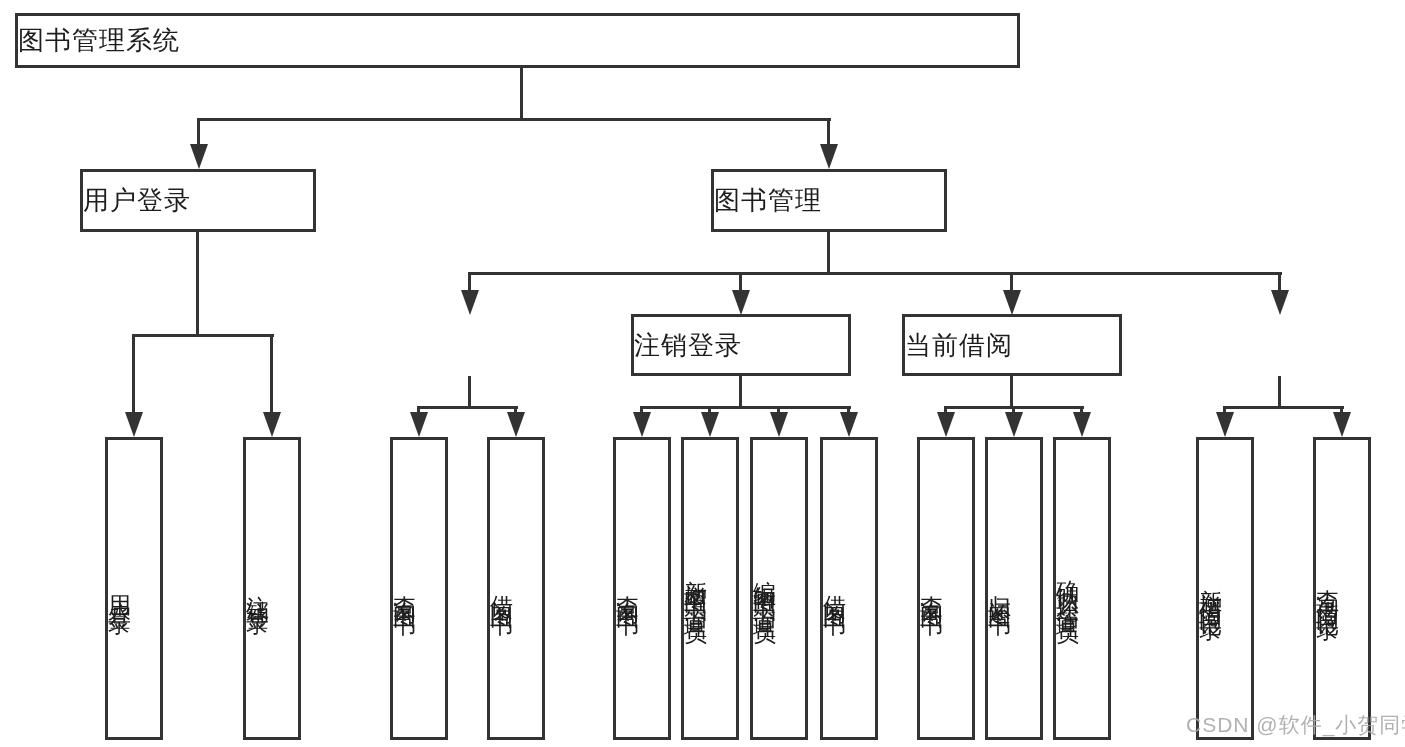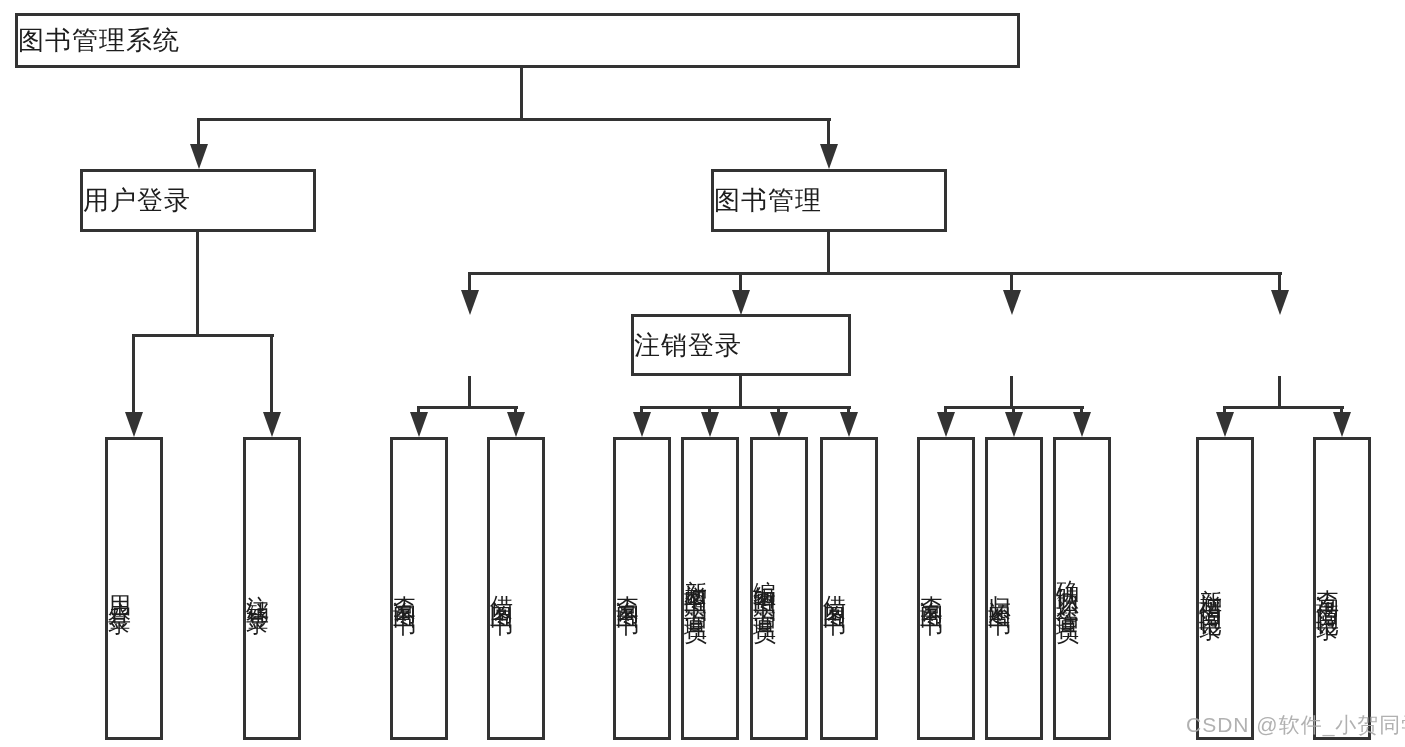--- a/index.html
+++ b/index.html
@@ -95,20 +95,23 @@
     <div class="seg" style="left:1278px;top:272px;width:3px;height:20px;"></div>
     <div class="arrow" style="left:461px;top:290px;"></div>
     <div class="arrow" style="left:732px;top:290px;"></div>
     <div class="arrow" style="left:1003px;top:290px;"></div>
     <div class="arrow" style="left:1271px;top:290px;"></div>
   </div>
 
   <div class="node" style="left:631px;top:314px;width:220px;height:62px;">
     <span class="hlabel">注销登录</span>
   </div>
+  <div class="node" style="left:902px;top:314px;width:220px;height:62px;">
+    <span class="hlabel">当前借阅</span>
+  </div>
 
   <div>
     <div class="seg" style="left:468px;top:376px;width:3px;height:32px;"></div>
     <div class="seg" style="left:417px;top:406px;width:101px;height:3px;"></div>
     <div class="seg" style="left:417px;top:406px;width:3px;height:8px;"></div>
     <div class="seg" style="left:514px;top:406px;width:3px;height:8px;"></div>
     <div class="arrow" style="left:410px;top:412px;"></div>
     <div class="arrow" style="left:507px;top:412px;"></div>
   </div>
 

